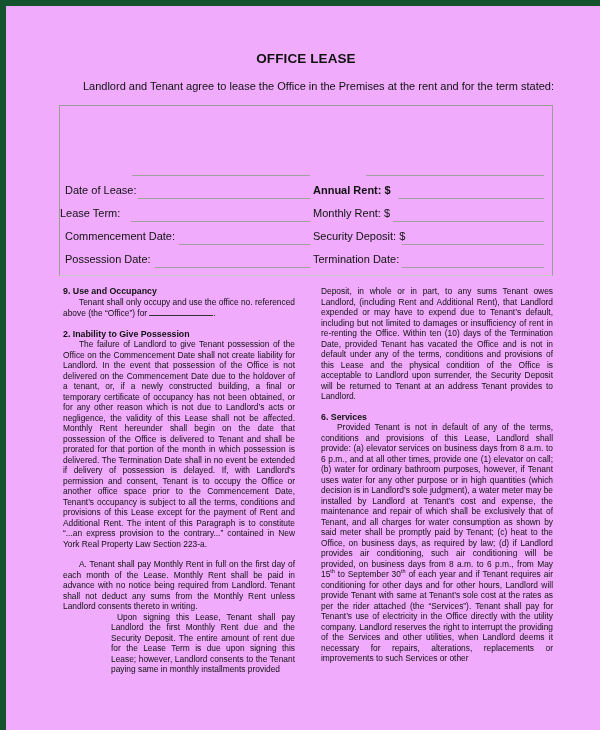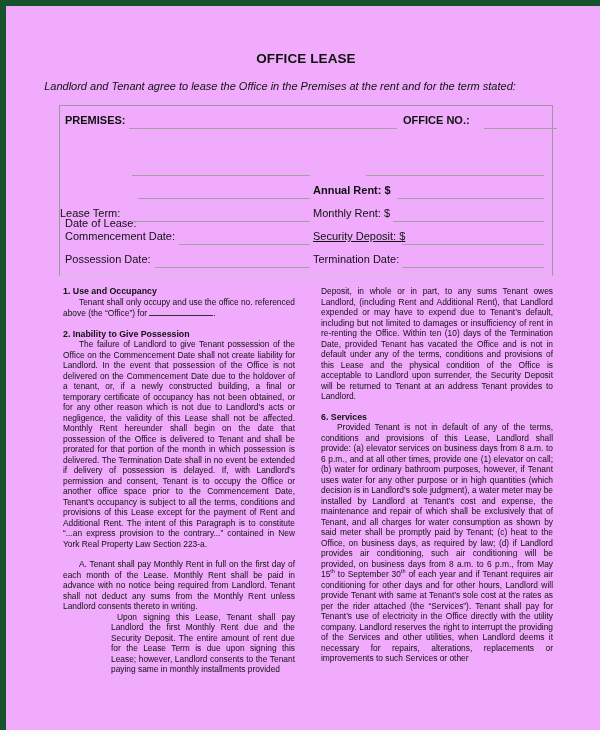--- a/index.html
+++ b/index.html
@@ -9,23 +9,22 @@
   }
   .page {
     position: relative; width: 598px; height: 728px;
     border: 6px solid #14532d; background: #f0abfc; overflow: hidden;
   }
   .title {
     position: absolute; top: 45px; left: 0; width: 600px; text-align: center;
     font-weight: bold; font-size: 13.5px; letter-spacing: 0.1px;
   }
   .intro {
-    position: absolute; top: 74px; left: 0; width: 548px; text-align: center;
+    position: absolute; top: 74px; left: 0; width: 548px; text-align: right;
     font-size: 11px;
-    font-style: italic;
   }
   .formbox {
     position: absolute; left: 53px; top: 99px; width: 492px; height: 169px;
     border: 1px solid #9a9a9a; border-bottom-color: #c8c8c8;
   }
   .row {
     position: absolute; left: 0; right: 0; height: 16px;
     font-size: 11px;
   }
   .lbl { position: absolute; top: 0; white-space: nowrap; }
@@ -54,65 +53,59 @@
 </head>
 <body>
 
 <div class="page">
 
   <div class="title">OFFICE LEASE</div>
   <div class="intro">Landlord and Tenant agree to lease the Office in the Premises at the rent and for the term stated:</div>
 
   <div class="formbox">
 
-    <div class="row" style="top:8px;">
-      <span class="lbl bold" style="left:5px;">PREMISES:</span>
-      <span class="line" style="left:69px; width:268px;"></span>
-      <span class="lbl bold" style="left:343px;">OFFICE NO.:</span>
-      <span class="line" style="left:424px; width:73px;"></span>
-    </div>
 
 
     <div class="row" style="top:55px;">
       <span class="line" style="left:72px; width:178px;"></span>
       <span class="line" style="left:306px; width:178px;"></span>
     </div>
 
     <div class="row" style="top:78px;">
-      <span class="lbl" style="left:5px;margin-top:33px;">Date of Lease:</span>
+      <span class="lbl" style="left:5px;">Date of Lease:</span>
       <span class="line" style="left:78px; width:172px;"></span>
       <span class="lbl" style="left:253px;font-weight:bold;">Annual Rent: $</span>
       <span class="line" style="left:338px; width:146px;"></span>
     </div>
 
     <div class="row" style="top:101px;">
       <span class="lbl" style="left:0;">Lease Term:</span>
       <span class="line" style="left:71px; width:179px;"></span>
       <span class="lbl" style="left:253px;">Monthly Rent: $</span>
       <span class="line" style="left:333px; width:151px;"></span>
     </div>
 
     <div class="row" style="top:124px;">
       <span class="lbl" style="left:5px;">Commencement Date:</span>
       <span class="line" style="left:119px; width:131px;"></span>
-      <span class="lbl" style="left:253px;text-decoration:underline;">Security Deposit: $</span>
+      <span class="lbl" style="left:253px;">Security Deposit: $</span>
       <span class="line" style="left:342px; width:142px;"></span>
     </div>
 
     <div class="row" style="top:147px;">
       <span class="lbl" style="left:5px;">Possession Date:</span>
       <span class="line" style="left:95px; width:155px;"></span>
       <span class="lbl" style="left:253px;">Termination Date:</span>
       <span class="line" style="left:342px; width:142px;"></span>
     </div>
   </div>
 
   <div class="cols">
     <div class="col left">
-      <p class="sec-h">1.  Use and Occupancy</p>
+      <p class="sec-h">9.  Use and Occupancy</p>
       <p class="para"><span>Tenant shall only occupy and use the office no. referenced above (the “Office”) for </span><span class="blank"></span><span>.</span></p>
       <div class="gap"></div>
       <p class="sec-h">2.  Inability to Give Possession</p>
       <p class="para">The failure of Landlord to give Tenant possession of the Office on the Commencement Date shall not create liability for Landlord.  In the event that possession of the Office is not delivered on the Commencement Date due to the holdover of a tenant, or, if a newly constructed building, a final or temporary certificate of occupancy has not been obtained, or for any other reason which is not due to Landlord’s acts or negligence, the validity of this Lease shall not be affected.  Monthly Rent hereunder shall begin on the date that possession of the Office is delivered to Tenant and shall be prorated for that portion of the month in which possession is delivered.  The Termination Date shall in no event be extended if delivery of possession is delayed.  If, with Landlord’s permission and consent, Tenant is to occupy the Office or another office space prior to the Commencement Date, Tenant’s occupancy is subject to all the terms, conditions and provisions of this Lease except for the payment of Rent and Additional Rent.  The intent of this Paragraph is to constitute “...an express provision to the contrary...” contained in New York Real Property Law Section 223-a.</p>
       <div class="gap"></div>
       <p class="para">A.     Tenant shall pay Monthly Rent in full on the first day of each month of the Lease.  Monthly Rent shall be paid in advance with no notice being required from Landlord.  Tenant shall not deduct any sums from the Monthly Rent unless Landlord consents thereto in writing.</p>
       <p class="para" style="text-indent:6px;margin-left:48px;">Upon signing this Lease, Tenant shall pay Landlord the first Monthly Rent due and the Security Deposit.  The entire amount of rent due for the Lease Term is due upon signing this Lease; however, Landlord consents to the Tenant paying same in monthly installments provided</p>
     </div>
 
     <div class="col right">

